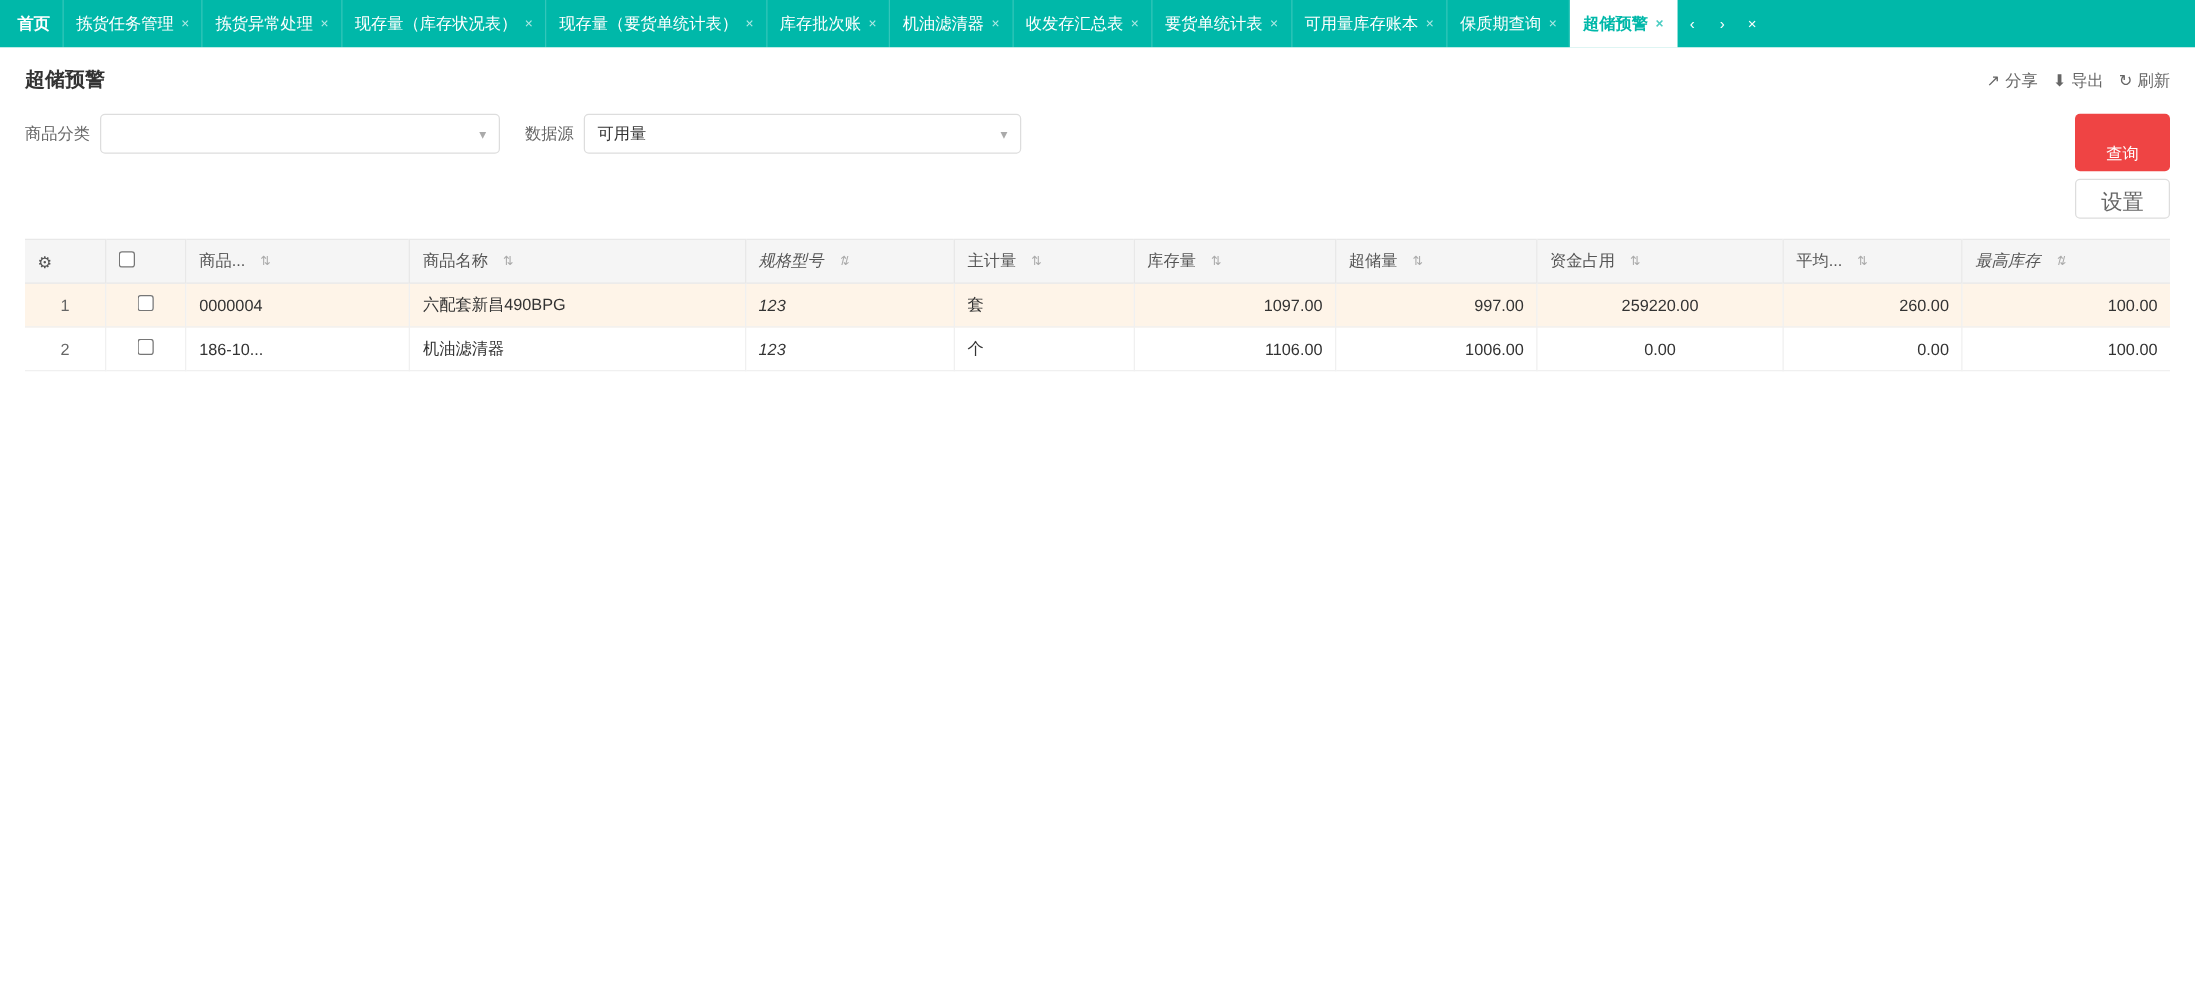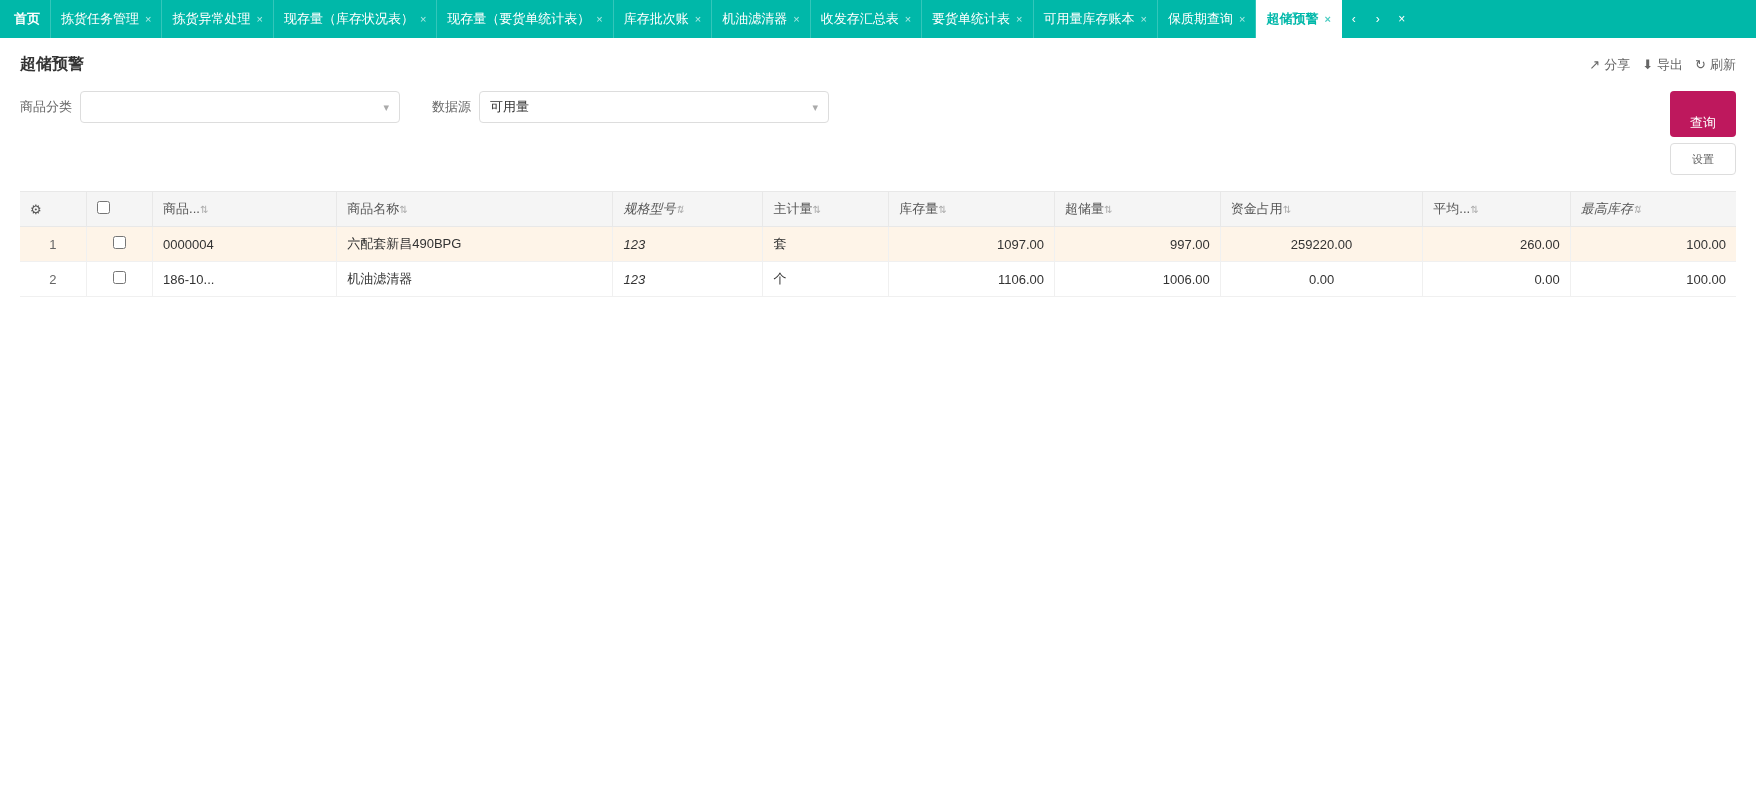--- a/index.html
+++ b/index.html
@@ -104,36 +104,36 @@
     .filter-select .arrow-down {
       color: #aaa;
       font-size: 11px;
       margin-left: 8px;
     }
     .filter-value {
       color: #333;
       font-family: Liberation Serif, serif;
     }
     .btn-query {
-      background: #be185d;
+      background: #ef4444;
       color: #fff;
       border: none;
       border-radius: 4px;
       padding: 23px 20px;
       font-size: 13px;
       cursor: pointer;
       height: 32px;
     }
     .btn-settings {
       background: #fff;
       color: #666;
       border: 1px solid #ddd;
       border-radius: 4px;
       padding: 6px 20px;
-      font-size: 11px;
+      font-size: 17px;
       cursor: pointer;
       height: 32px;
     }
 
     
     .data-table {
       width: 100%;
       border-collapse: collapse;
       font-size: 13px;
     }
@@ -156,21 +156,21 @@
       border-bottom: 1px solid #f0f0f0;
       border-right: 1px solid #f0f0f0;
       white-space: nowrap;
     }
     .data-table td:last-child { border-right: none; }
     .data-table tbody tr.highlighted { background: #fef4e8; }
 
     .th-sortable {
       display: flex;
       align-items: center;
-      gap: 0;
+      gap: 12px;
       cursor: pointer;
     }
     .sort-icon { color: #aaa; font-size: 10px; }
 
     .row-num {
       text-align: center;
       color: #666;
     }
     .checkbox-cell {
       text-align: center;
@@ -264,21 +264,21 @@
         <span>⬇</span>
         <span>导出</span>
       </div>
       <div class="action-link">
         <span>↻</span>
         <span>刷新</span>
       </div>
     </div>
   </div>
 
-  <div style="display:flex; align-items:flex-start; gap:32px; margin-bottom:16px;">
+  <div style="display:flex; align-items:flex-start; gap:20px; margin-bottom:16px;">
     <div class="filter-item">
       <span class="filter-label">商品分类</span>
       <div class="filter-select" style="min-width:320px;">
         <span></span>
         <span class="arrow-down">▾</span>
       </div>
     </div>
     <div class="filter-item">
       <span class="filter-label">数据源</span>
       <div class="filter-select" style="min-width:350px;">

